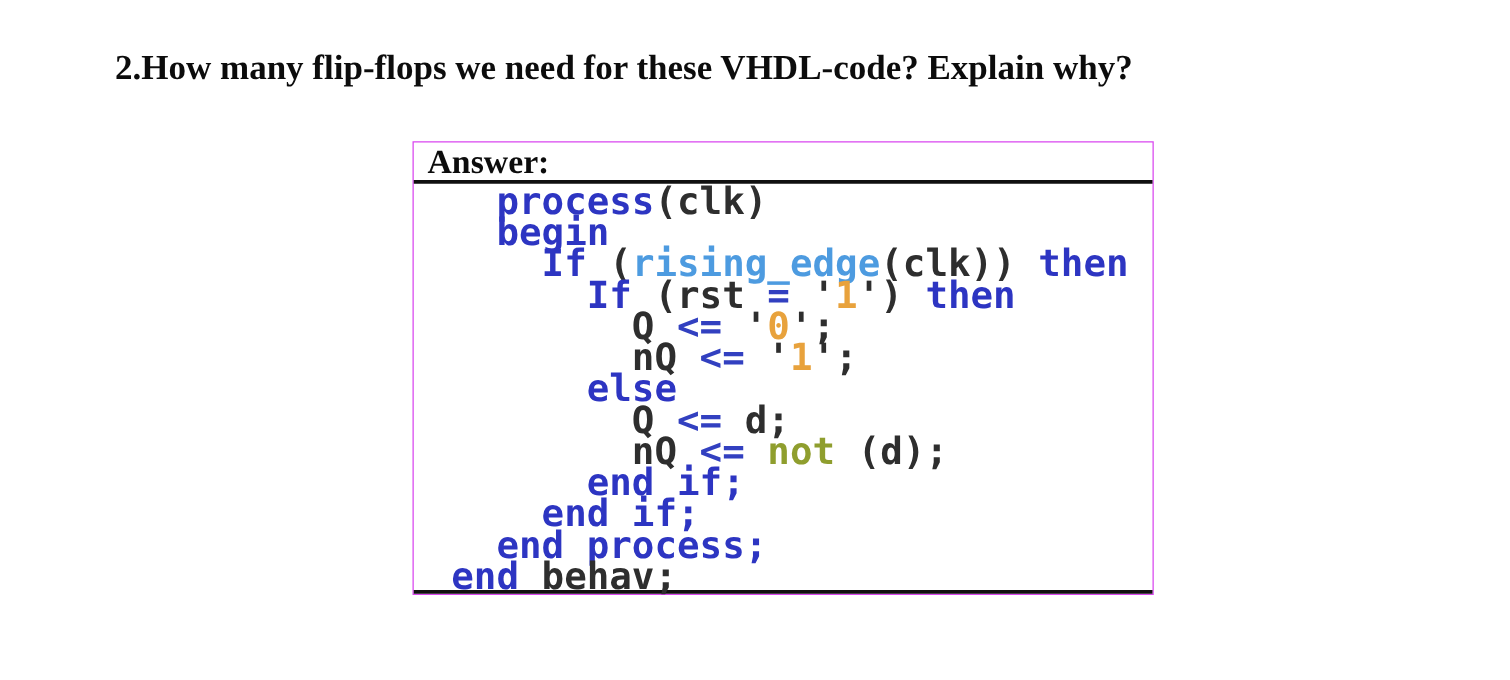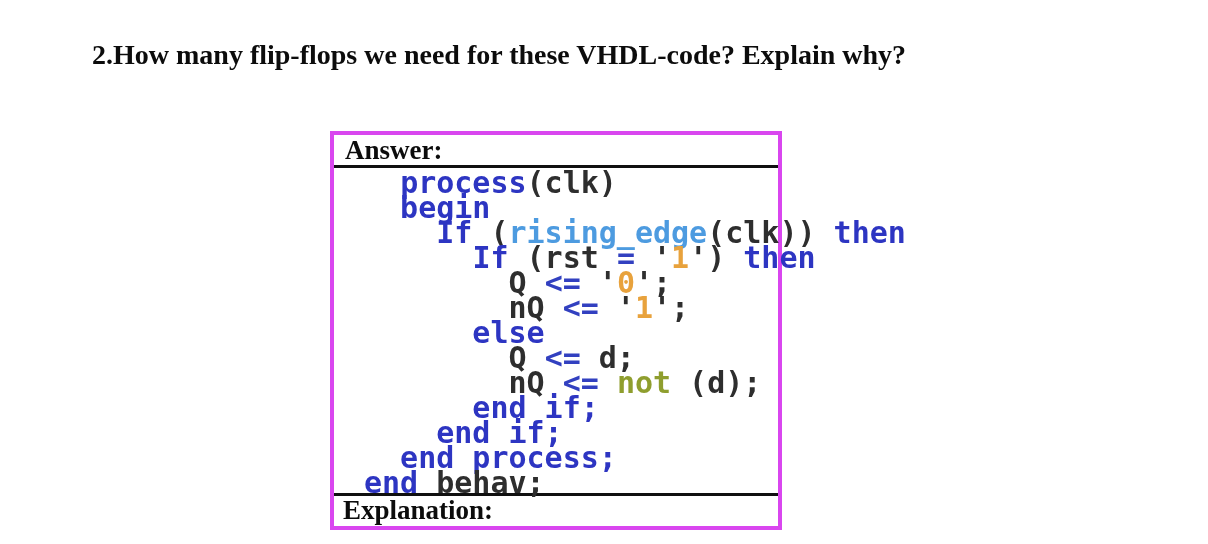--- a/index.html
+++ b/index.html
@@ -22,24 +22,24 @@
     font-family: "Liberation Serif", serif;
     font-weight: bold;
     font-size: 28px;
     line-height: 28px;
     color: #0c0c0c;
     white-space: nowrap;
   }
   .answer-table {
     position: absolute;
     left: 330px;
-    top: 131px;
-    width: 452px;
+    top: 113px;
+    width: 593px;
     box-sizing: border-box;
-    border: 4px solid #d946ef;
+    border: 1px solid #d946ef;
     background: #ffffff;
   }
   .row-header {
     box-sizing: border-box;
     height: 33px;
     border-bottom: 3px solid #101010;
     padding-left: 11px;
     overflow: visible;
   }
   .row-header .cell-label {
@@ -91,19 +91,16 @@
   <div class="answer-table">
 
     <div class="row-header">
       <span class="cell-label">Answer:</span>
     </div>
 
     <div class="row-code">
       <pre class="code-pre" id="vhdl-code"><div class="code-line"><span style="color: rgb(46, 46, 46);">  </span><span style="color: rgb(45, 53, 194);">process</span><span style="color: rgb(46, 46, 46);">(clk)</span></div><div class="code-line"><span style="color: rgb(45, 53, 194);">  begin</span></div><div class="code-line"><span style="color: rgb(46, 46, 46);">    </span><span style="color: rgb(45, 53, 194);">If</span><span style="color: rgb(46, 46, 46);"> (</span><span style="color: rgb(77, 155, 224);">rising_edge</span><span style="color: rgb(46, 46, 46);">(clk))</span><span style="color: rgb(45, 53, 194);"> then</span></div><div class="code-line"><span style="color: rgb(46, 46, 46);">      </span><span style="color: rgb(45, 53, 194);">If</span><span style="color: rgb(46, 46, 46);"> (rst </span><span style="color: rgb(50, 64, 192);">=</span><span style="color: rgb(46, 46, 46);"> '</span><span style="color: rgb(232, 162, 60);">1</span><span style="color: rgb(46, 46, 46);">') </span><span style="color: rgb(45, 53, 194);">then</span></div><div class="code-line"><span style="color: rgb(46, 46, 46);">        Q </span><span style="color: rgb(50, 64, 192);">&lt;=</span><span style="color: rgb(46, 46, 46);"> '</span><span style="color: rgb(232, 162, 60);">0</span><span style="color: rgb(46, 46, 46);">';</span></div><div class="code-line"><span style="color: rgb(46, 46, 46);">        nQ </span><span style="color: rgb(50, 64, 192);">&lt;=</span><span style="color: rgb(46, 46, 46);"> '</span><span style="color: rgb(232, 162, 60);">1</span><span style="color: rgb(46, 46, 46);">';</span></div><div class="code-line"><span style="color: rgb(45, 53, 194);">      else</span></div><div class="code-line"><span style="color: rgb(46, 46, 46);">        Q </span><span style="color: rgb(50, 64, 192);">&lt;=</span><span style="color: rgb(46, 46, 46);"> d;</span></div><div class="code-line"><span style="color: rgb(46, 46, 46);">        nQ </span><span style="color: rgb(50, 64, 192);">&lt;=</span><span style="color: rgb(46, 46, 46);"> </span><span style="color: rgb(143, 158, 46);">not</span><span style="color: rgb(46, 46, 46);"> (d);</span></div><div class="code-line"><span style="color: rgb(45, 53, 194);">      end if;</span></div><div class="code-line"><span style="color: rgb(45, 53, 194);">    end if;</span></div><div class="code-line"><span style="color: rgb(45, 53, 194);">  end process;</span></div><div class="code-line"><span style="color: rgb(45, 53, 194);">end</span><span style="color: rgb(46, 46, 46);"> behav;</span></div></pre>
     </div>
 
-    <div class="row-footer">
-      <span class="cell-label">Explanation:</span>
-    </div>
 
   </div>
 
 </div>
 
 </body></html>

